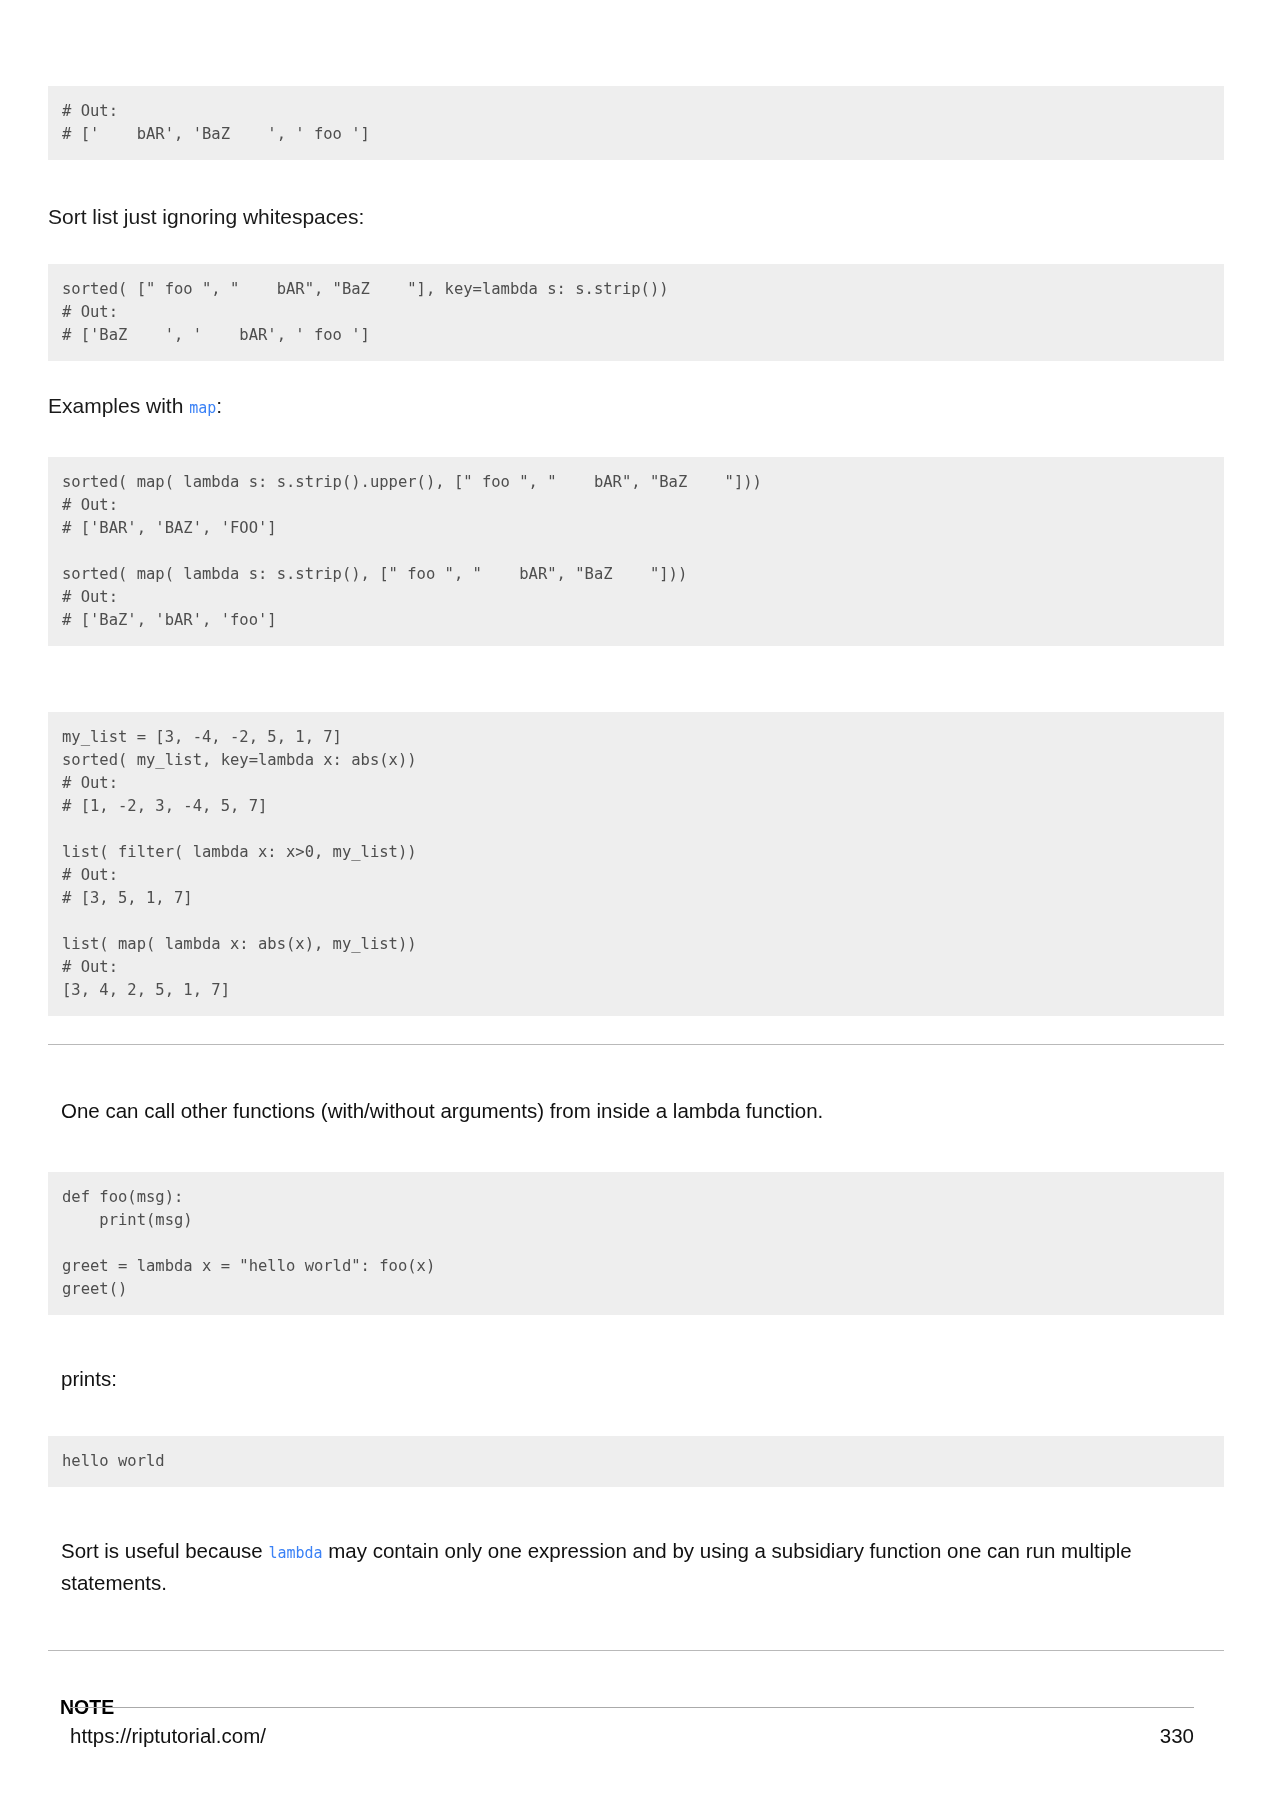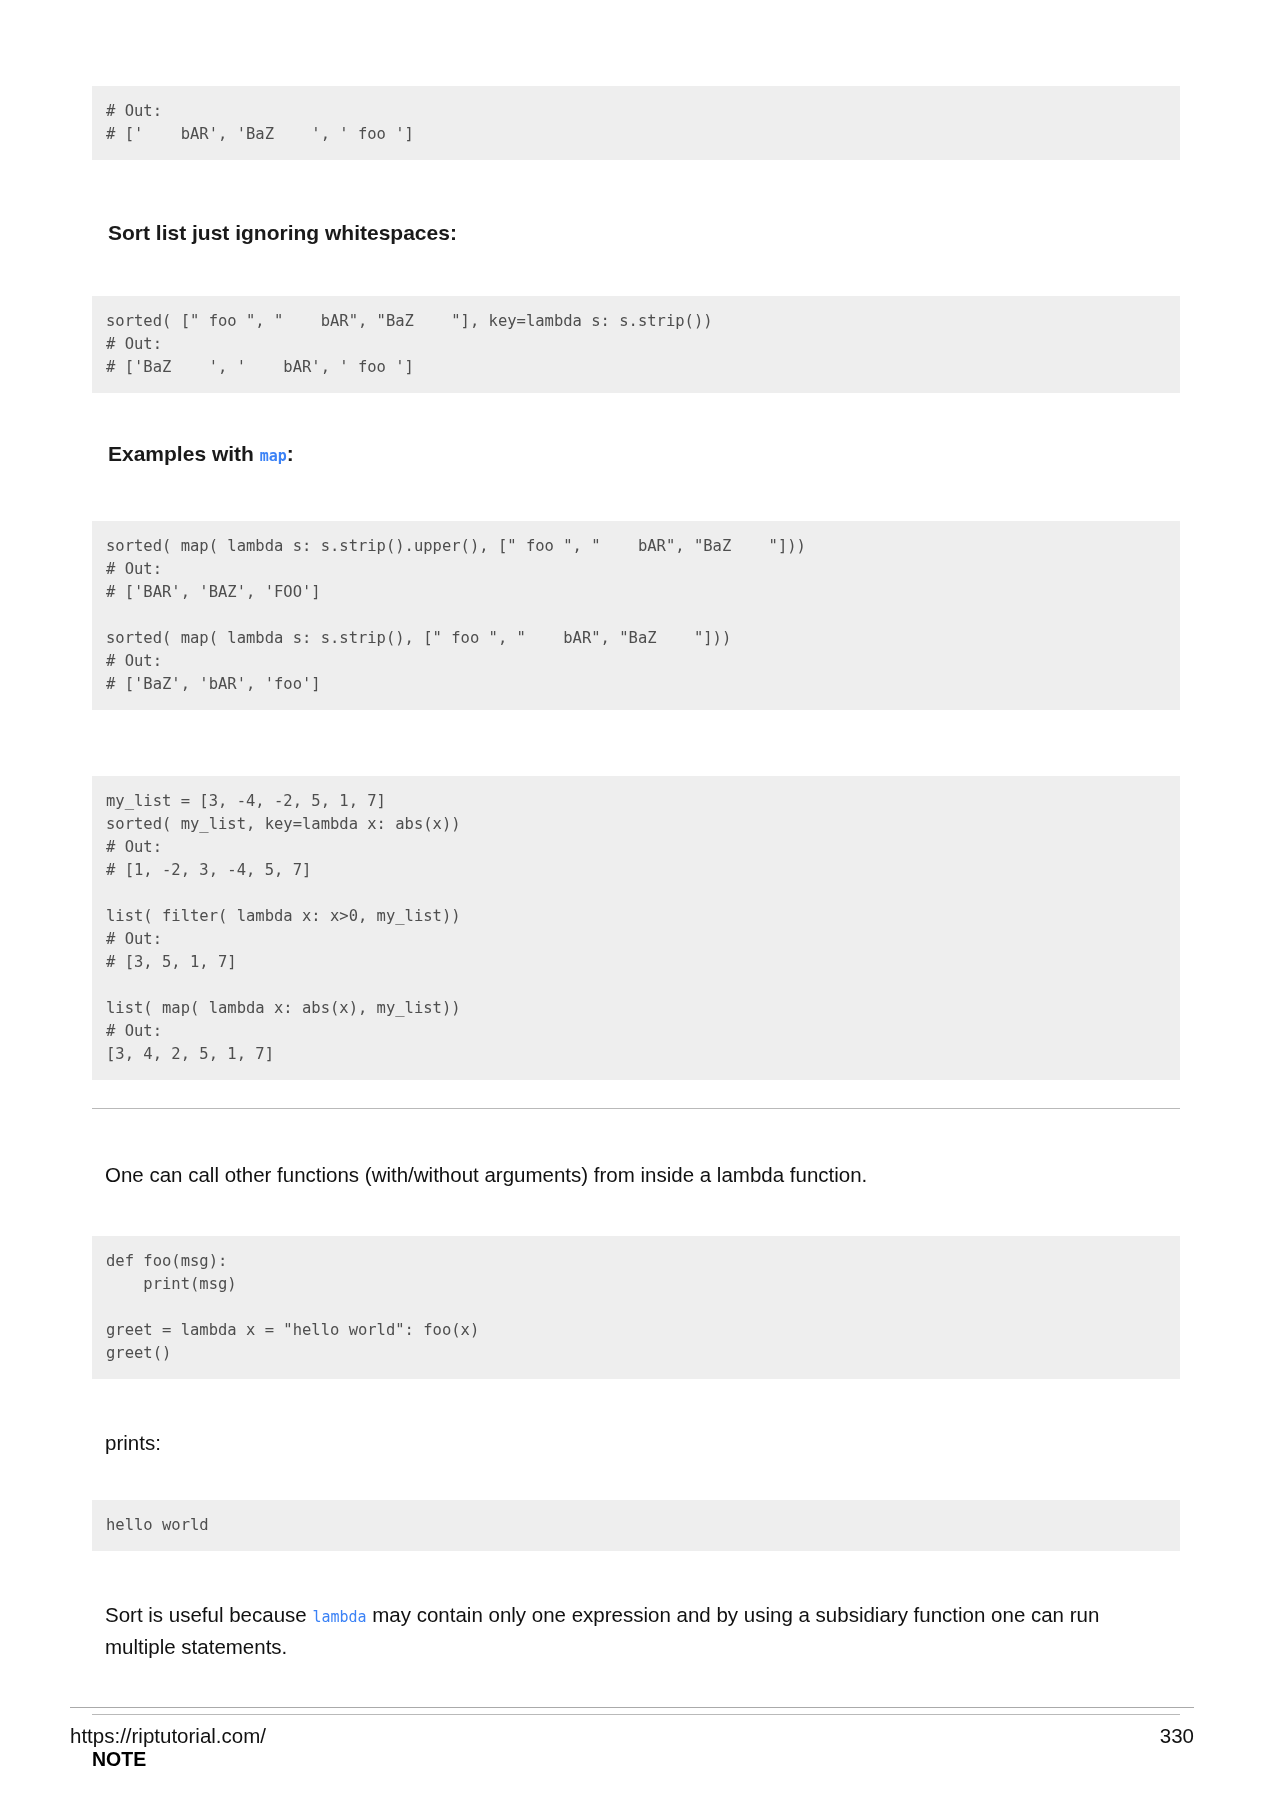--- a/index.html
+++ b/index.html
@@ -13,21 +13,21 @@
     font-family: "Liberation Sans", sans-serif;
     color: #000000;
     position: relative;
     overflow: hidden;
   }
   .page {
     position: relative;
     width: 1272px;
     height: 1800px;
     box-sizing: border-box;
-    padding: 0 92px;
+    padding: 0 48px;
   }
   .content {
     position: relative;
     padding-top: 86px;
   }
 
   
   .codeblock {
     background: #eeeeee;
     padding: 14px 14px 14px 14px;
@@ -37,44 +37,44 @@
     line-height: 23px;
     color: #4e4e4e;
     white-space: pre;
     overflow: hidden;
     box-sizing: border-box;
   }
 
   
   h2.section-head {
     font-size: 21px;
-    font-weight: bold;
+    font-weight: normal;
     color: #1a1a1a;
-    margin: 16px;
+    margin: 0;
     padding: 0;
     line-height: 26px;
   }
   p.para {
     font-size: 20.5px;
     font-weight: normal;
     color: #111111;
     margin: 13px;
     padding: 0;
     line-height: 29px;
   }
   .mono-inline {
     font-family: "DejaVu Sans Mono", "Liberation Mono", monospace;
     font-size: 15px;
     color: #3b82f6;
   }
   h3.note-head {
     font-size: 19.5px;
     font-weight: bold;
     color: #000000;
-    margin: 0;
+    margin: 12px;
     padding: 0;
     line-height: 24px;
   }
   hr.rule {
     border: none;
     border-top: 1px solid #b9b9b9;
     margin: 0;
     height: 0;
   }
 

